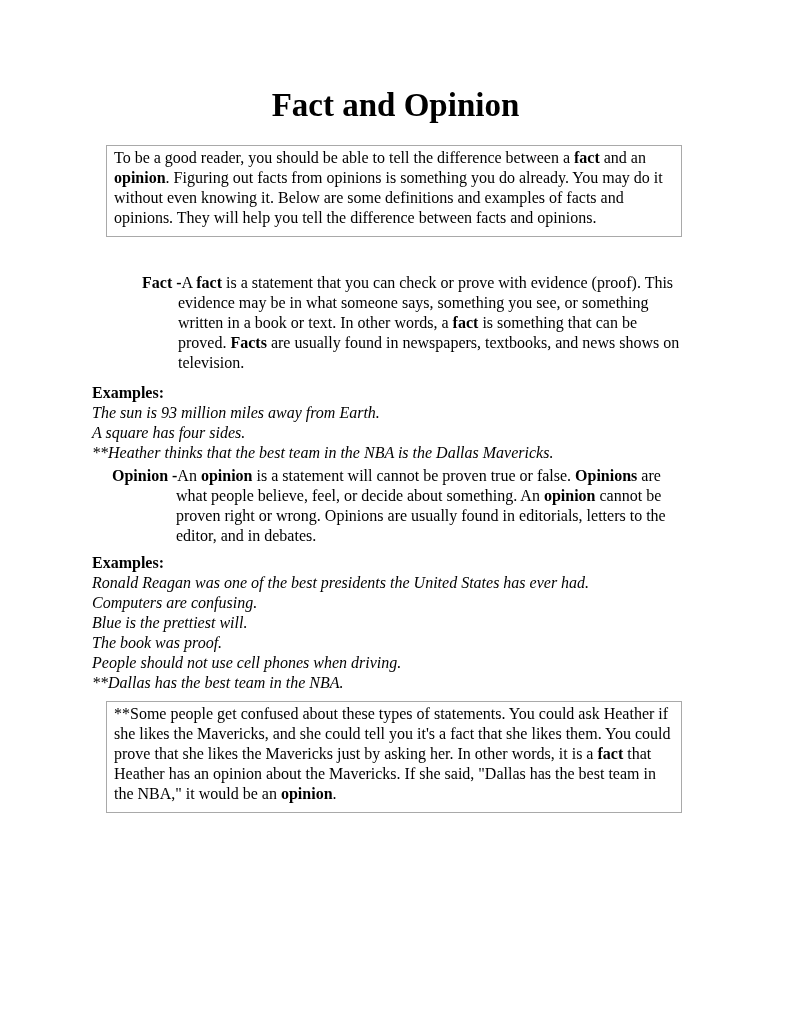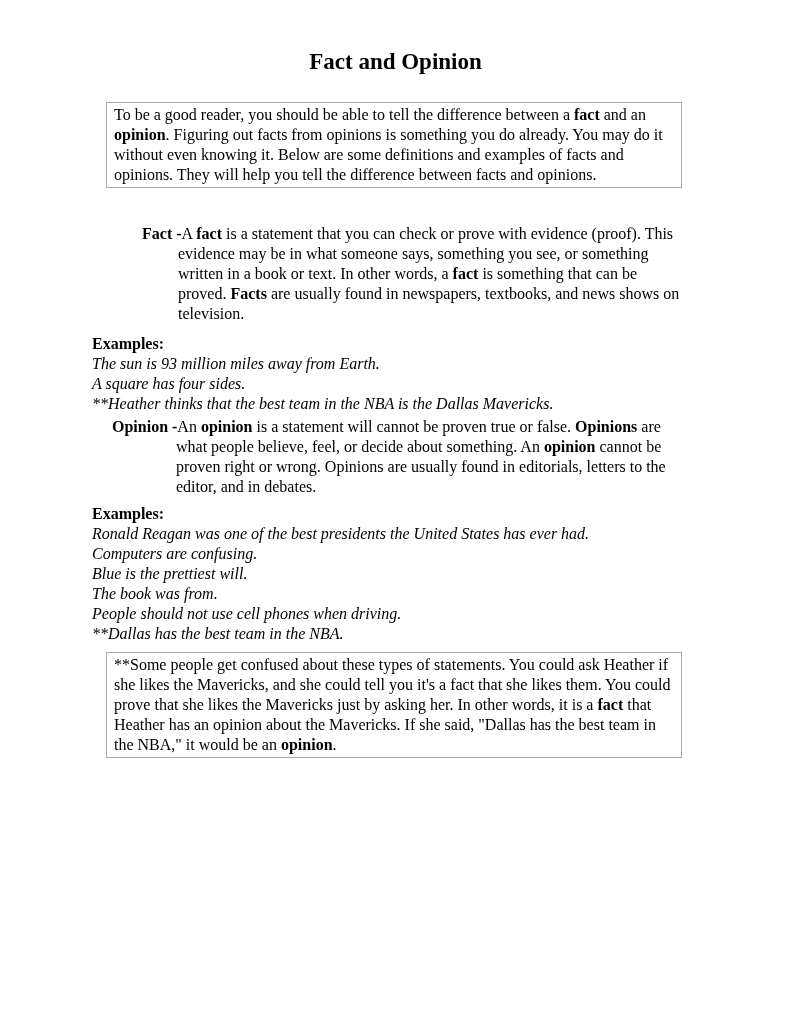--- a/index.html
+++ b/index.html
@@ -13,32 +13,32 @@
     height: 1024px;
     background: #ffffff;
     color: #000000;
     font-family: "Liberation Serif", "DejaVu Serif", serif;
     font-size: 16px;
     line-height: 20px;
     overflow: hidden;
   }
   .title {
     margin: 0;
-    padding-top: 44px;
+    padding-top: 87px;
     text-align: center;
-    font-size: 23px;
+    font-size: 33px;
     line-height: 36px;
     font-weight: bold;
   }
   .box {
     margin-left: 106px;
     width: 576px;
     box-sizing: border-box;
     border: 1px solid #a9a9a9;
-    padding: 2px 7px 2px 7px;
+    padding: 2px 7px 8px 7px;
   }
   .intro-box { margin-top: 22px; }
   .note-box  { margin-top: 8px; }
   .box p { margin: 0; }
 
   .fact-def {
     margin: 36px 0 0 178px;
     width: 504px;
     text-indent: -36px;
   }
@@ -80,21 +80,21 @@
   </div>
 
   <p class="opinion-def"><b>Opinion -</b><span>An </span><b>opinion</b><span> is a statement will cannot be proven true or false. </span><b>Opinions</b><span> are what people believe, feel, or decide about something. An </span><b>opinion</b><span> cannot be proven right or wrong. Opinions are usually found in editorials, letters to the editor, and in debates.</span></p>
 
   <div class="examples opinion-examples">
     <div class="ex-label">Examples:</div>
     <div class="ex-list">
         <div>Ronald Reagan was one of the best presidents the United States has ever had.</div>
         <div>Computers are confusing.</div>
         <div>Blue is the prettiest will.</div>
-        <div>The book was from.</div>
+        <div>The book was proof.</div>
         <div>People should not use cell phones when driving.</div>
         <div>**Dallas has the best team in the NBA.</div>
       </div>
   </div>
 
   <div class="box note-box">
     <p><span>**Some people get confused about these types of statements. You could ask Heather if she likes the Mavericks, and she could tell you it's a fact that she likes them. You could prove that she likes the Mavericks just by asking her. In other words, it is a </span><b>fact</b><span> that Heather has an opinion about the Mavericks. If she said, "Dallas has the best team in the NBA," it would be an </span><b>opinion</b><span>.</span></p>
   </div>
 
 </div>

